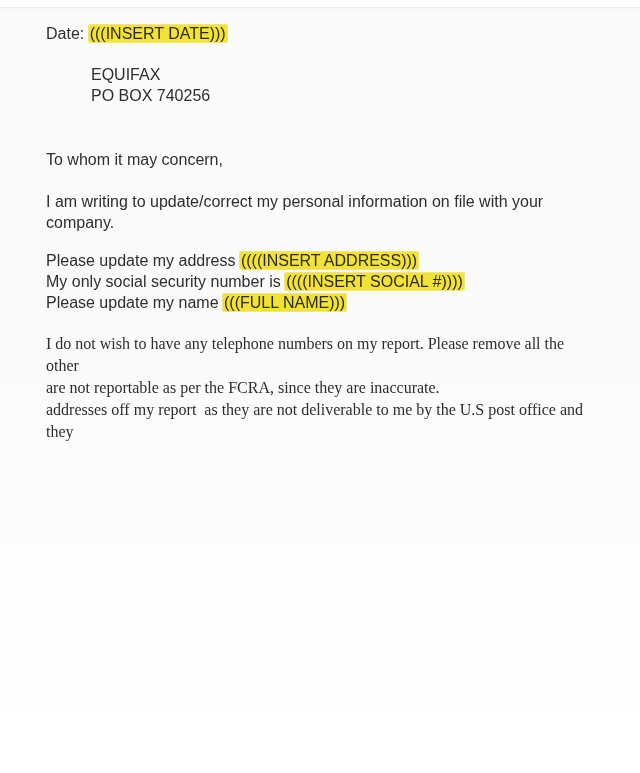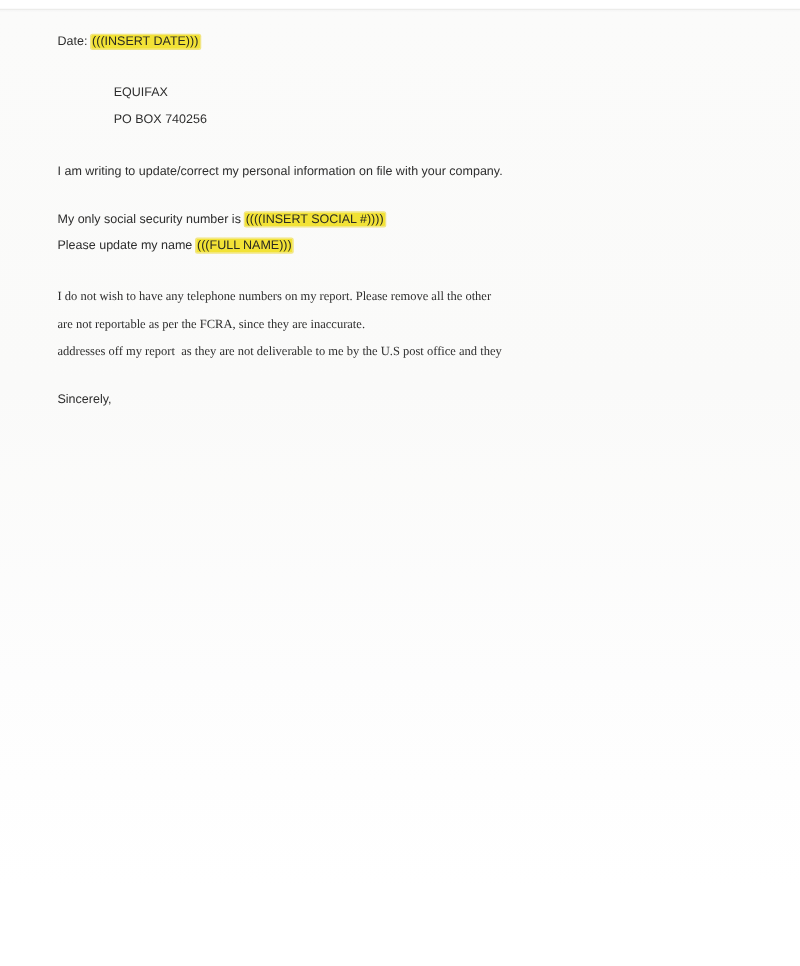--- a/index.html
+++ b/index.html
@@ -11,21 +11,21 @@
     position: relative;
     width: 640px;
     height: 773px;
     box-sizing: border-box;
     padding: 16px 44px 0 46px;
     background: linear-gradient(180deg,
       #ffffff 0px, #ffffff 7px,
       #f5f5f5 8px, #fbfbfa 10px,
       #fafaf9 40%, #fdfdfd 70%, #ffffff 92%);
     font-family: "Liberation Sans", "DejaVu Sans", sans-serif;
-    font-size: 10px;
+    font-size: 16px;
     line-height: 21px;
     color: #2e2e2e;
     overflow: hidden;
   }
   .page::before {
     content: "";
     position: absolute;
     left: 0; top: 7px;
     width: 100%; height: 1px;
     background: #ececea;
@@ -52,29 +52,30 @@
 
 <div class="page">
 
   <p class="date-line"><span>Date: </span><span class="hl">(((INSERT DATE)))</span></p>
 
   <div class="address-block">
     <p>EQUIFAX</p>
     <p>PO BOX 740256</p>
   </div>
 
+  <p class="salutation">To whom it may concern,</p>
 
   <p class="intro">I am writing to update/correct my personal information on file with your company.</p>
 
   <div class="requests">
+    <p><span>Please update my address </span><span class="hl">((((INSERT ADDRESS)))</span></p>
     <p><span>My only social security number is </span><span class="hl">((((INSERT SOCIAL #))))</span></p>
     <p><span>Please update my name </span><span class="hl">(((FULL NAME)))</span></p>
   </div>
 
   <p class="body-par">
     <span class="body-line">I do not wish to have any telephone numbers on my report. Please remove all the other</span>
     <span class="body-line">are not reportable as per the FCRA, since they are inaccurate.</span>
     <span class="body-line">addresses off my report  as they are not deliverable to me by the U.S post office and they</span>
   </p>
 
-  <p class="closing">Sincerely,</p>
 
 </div>
 
 </body></html>

